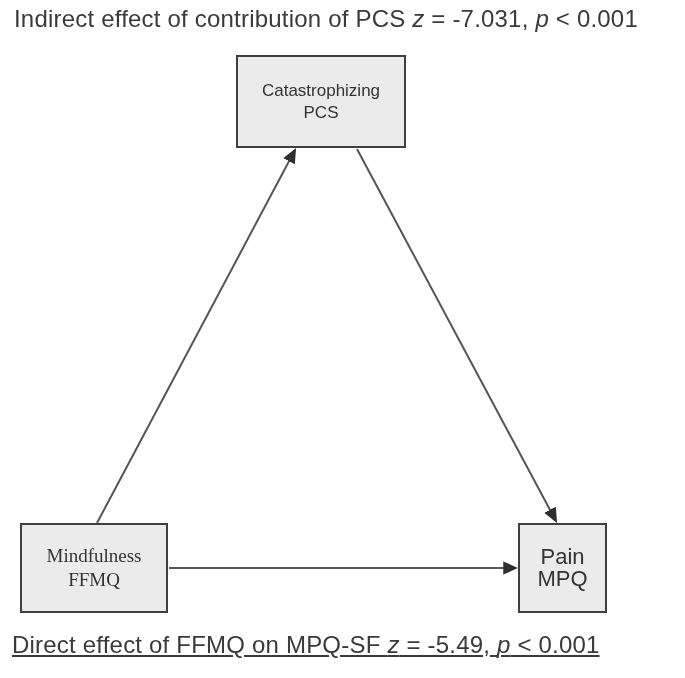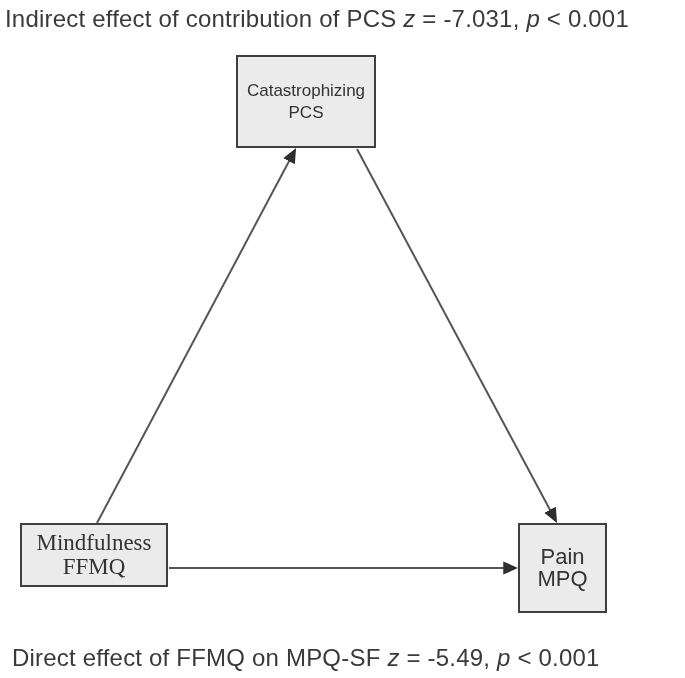--- a/index.html
+++ b/index.html
@@ -20,26 +20,27 @@
     color: #3a3a3a;
     font-size: 24px;
     line-height: 34px;
     white-space: nowrap;
     letter-spacing: 0.2px;
   }
   .caption i {
     font-style: italic;
   }
   .caption-top {
-    left: 5px;
+    left: 14px;
     top: 2px;
   }
   .caption-bottom {
     left: 12px;
-    top: 641px;
+    top: 628px;
+    text-decoration: underline;
   }
   .arrows-layer {
     position: absolute;
     left: 0;
     top: 0;
     width: 685px;
     height: 678px;
   }
   .node {
     position: absolute;
@@ -52,32 +53,32 @@
     justify-content: center;
     text-align: center;
     color: #333333;
   }
   .node .nline {
     display: block;
   }
   .node-mediator {
     left: 236px;
     top: 55px;
-    width: 140px;
+    width: 170px;
     height: 93px;
     font-size: 17px;
     line-height: 22px;
   }
   .node-predictor {
     left: 20px;
     top: 523px;
     width: 148px;
-    height: 64px;
+    height: 90px;
     font-family: "Liberation Serif", serif;
-    font-size: 23px;
+    font-size: 19px;
     line-height: 24px;
   }
   .node-outcome {
     left: 518px;
     top: 523px;
     width: 89px;
     height: 90px;
     font-size: 22px;
     line-height: 22px;
   }

